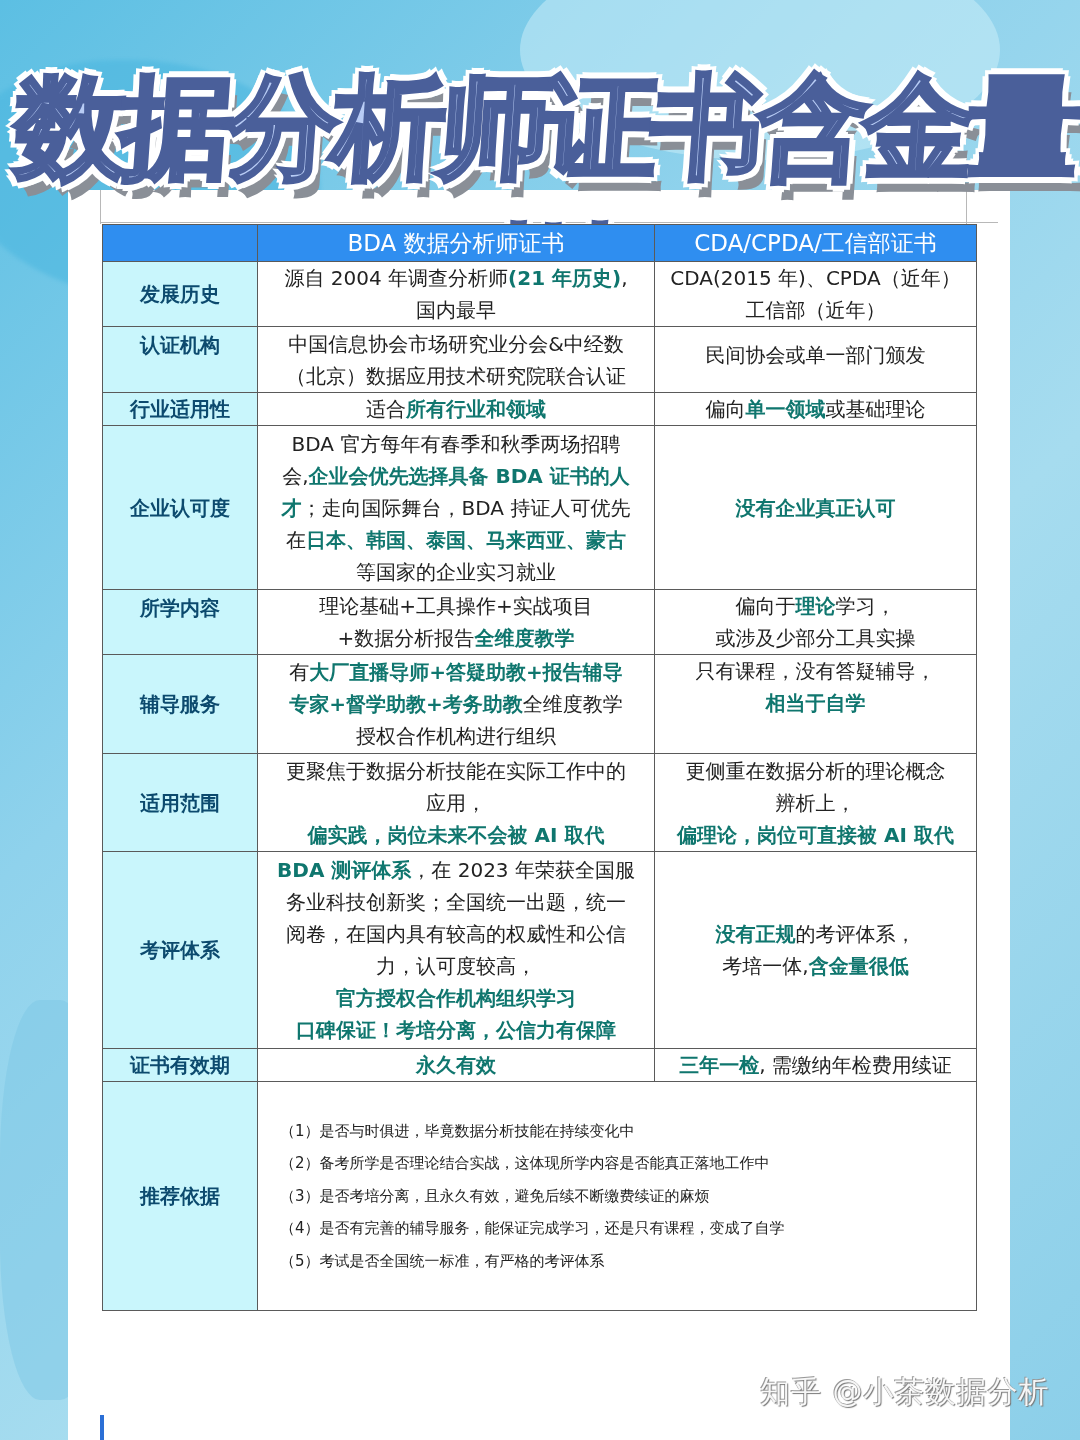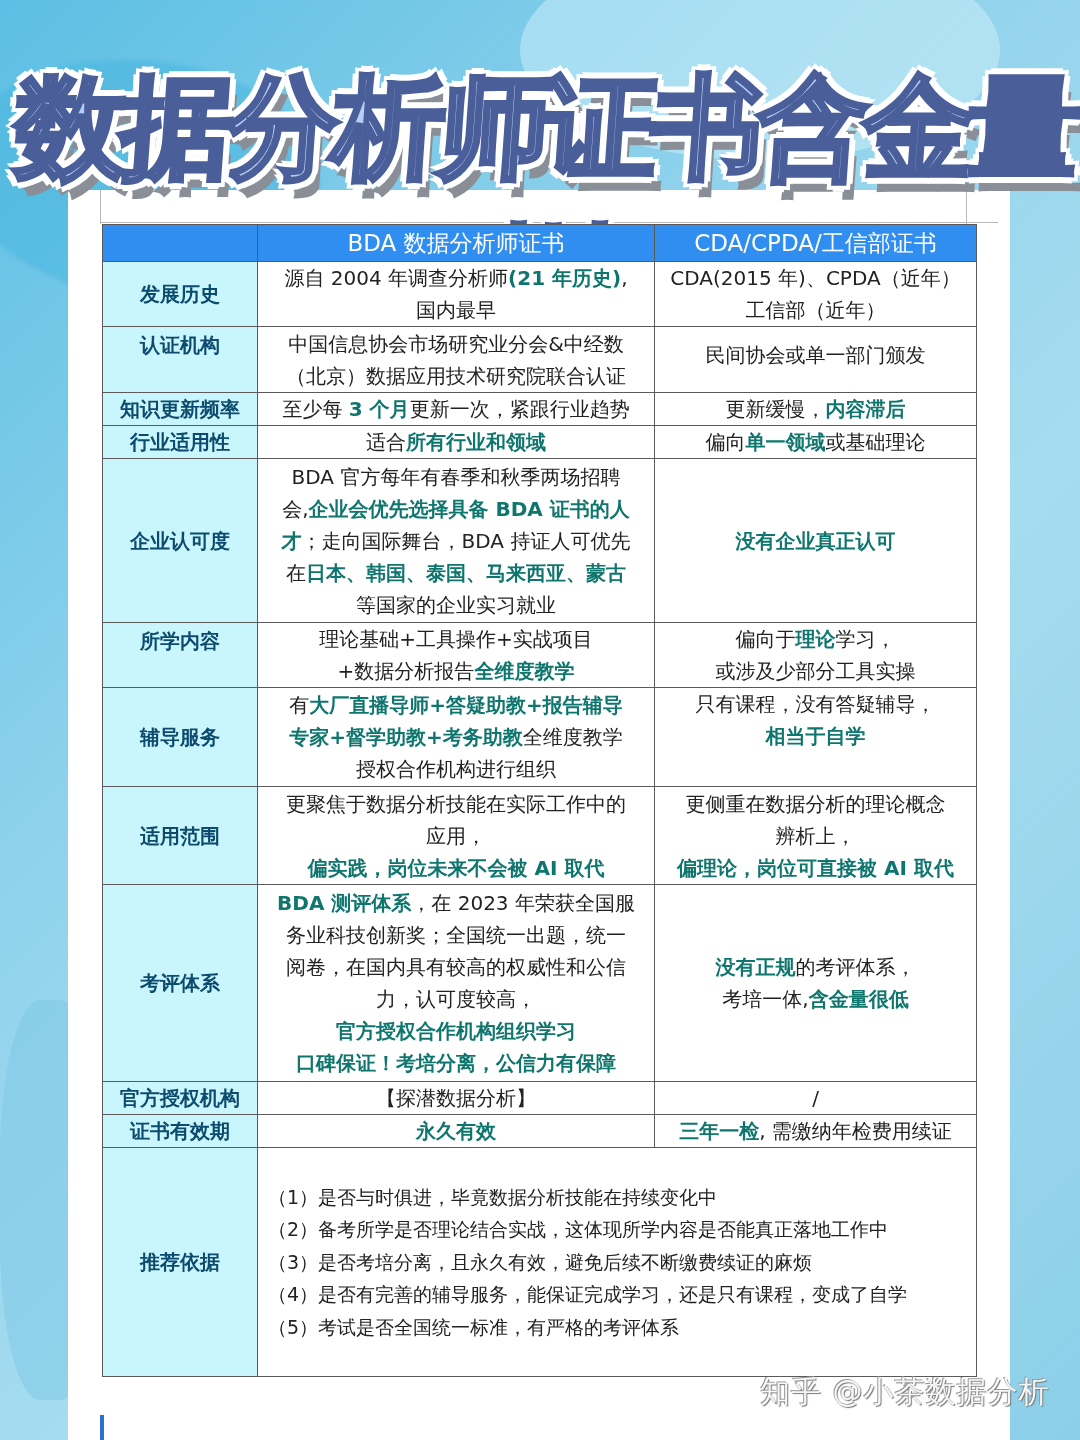--- a/index.html
+++ b/index.html
@@ -43,21 +43,21 @@
     border:1.5px solid #5a5a5a; text-align:center; vertical-align:middle;
     padding:0 6px; line-height:32px;
   }
   table.cmp thead th {
     background:#2f8ef0; color:#ffffff; font-weight:normal; font-size:23px; height:36px; line-height:34px;
   }
   table.cmp td.label {
     background:#c9f6fc; color:#0c4a6e; font-weight:bold; font-size:20px;
   }
   table.cmp td.cell { background:#ffffff; }
-  table.cmp td.basis { text-align:left; padding:0 2px 0 10px; line-height:32.5px; font-size:19px; }
+  table.cmp td.basis { text-align:left; padding:0 2px 0 22px; line-height:32.5px; font-size:15px; }
   b { font-weight:bold; color:#0f766e; }
   .stars { color:#f6c519; font-size:22px; letter-spacing:-3px; text-shadow:0 0 2px #ffe27a; }
 
   .watermark {
     position:absolute; left:760px; top:1372px; font-size:30px; color:rgba(255,255,255,.92);
     text-shadow: 1px 1px 1px #777, -1px -1px 0 #999;
     letter-spacing:1px;
   }
 </style>
 </head>
@@ -106,29 +106,20 @@
       <td class="label" style="vertical-align:top;padding-top:2px">认证机构</td>
       <td class="cell">
         <span>中国信息协会市场研究业分会&amp;中经数</span><br>
         <span>（北京）数据应用技术研究院联合认证</span>
       </td>
       <td class="cell" style="vertical-align:top;padding-top:12px">
         <span>民间协会或单一部门颁发</span>
       </td>
     </tr>
 
-    <tr style="height:33px">
-      <td class="label">知识更新频率</td>
-      <td class="cell">
-        <span>至少每 </span><b>3 个月</b><span>更新一次，紧跟行业趋势</span>
-      </td>
-      <td class="cell">
-        <span>更新缓慢，</span><b>内容滞后</b>
-      </td>
-    </tr>
 
     <tr style="height:33px">
       <td class="label">行业适用性</td>
       <td class="cell">
         <span>适合</span><b>所有行业和领域</b>
       </td>
       <td class="cell">
         <span>偏向</span><b>单一领域</b><span>或基础理论</span>
       </td>
     </tr>
@@ -195,25 +186,20 @@
         <span>力，认可度较高，</span><br>
         <b>官方授权合作机构组织学习</b><br>
         <b>口碑保证！考培分离，公信力有保障</b>
       </td>
       <td class="cell">
         <b>没有正规</b><span>的考评体系，</span><br>
         <span>考培一体,</span><b>含金量很低</b>
       </td>
     </tr>
 
-    <tr style="height:33px">
-      <td class="label">官方授权机构</td>
-      <td class="cell">【探潜数据分析】</td>
-      <td class="cell">/</td>
-    </tr>
 
     <tr style="height:33px">
       <td class="label">证书有效期</td>
       <td class="cell">
         <b>永久有效</b>
       </td>
       <td class="cell">
         <b>三年一检</b><span>, 需缴纳年检费用续证</span>
       </td>
     </tr>

